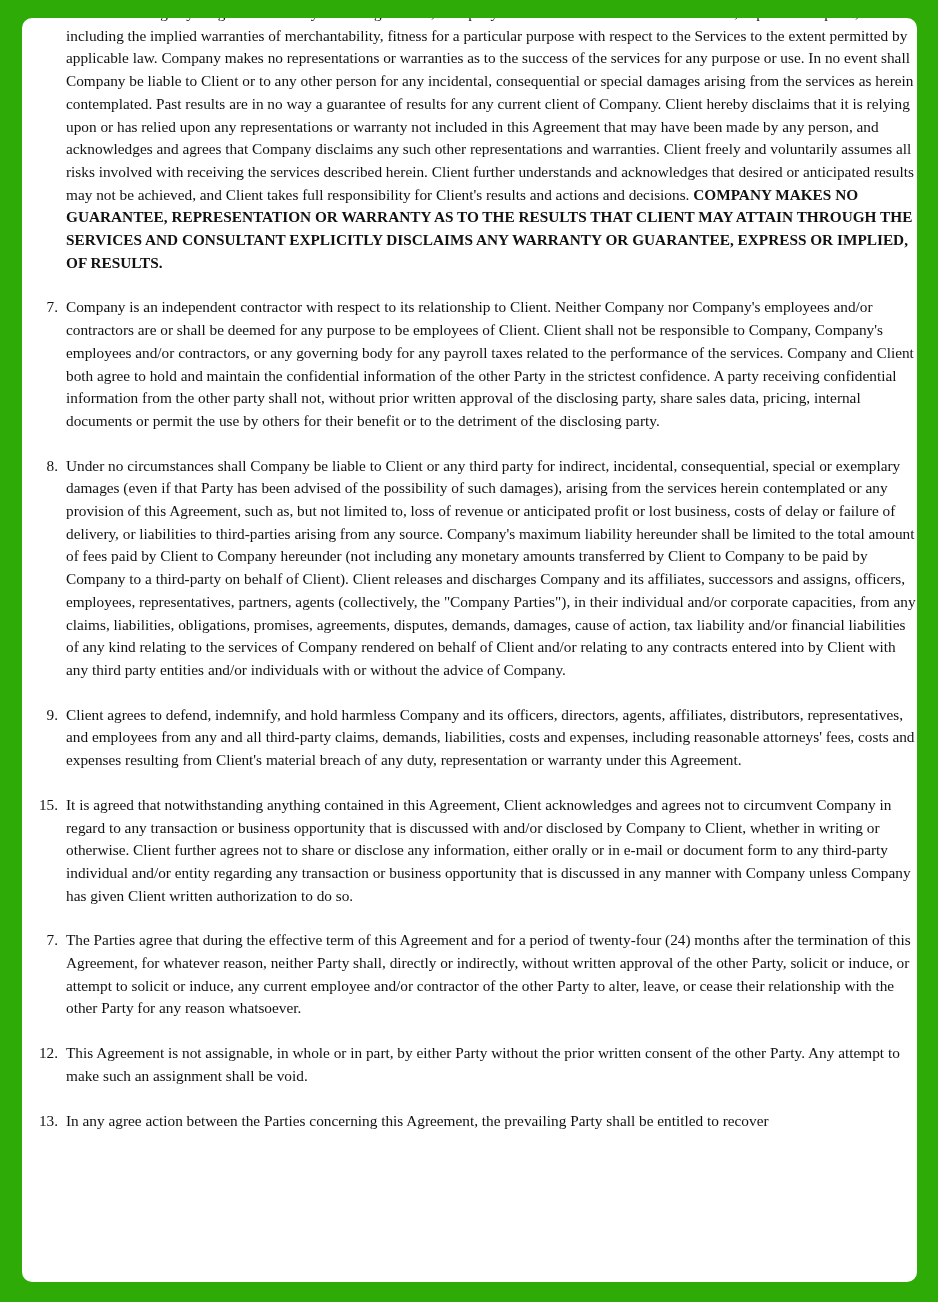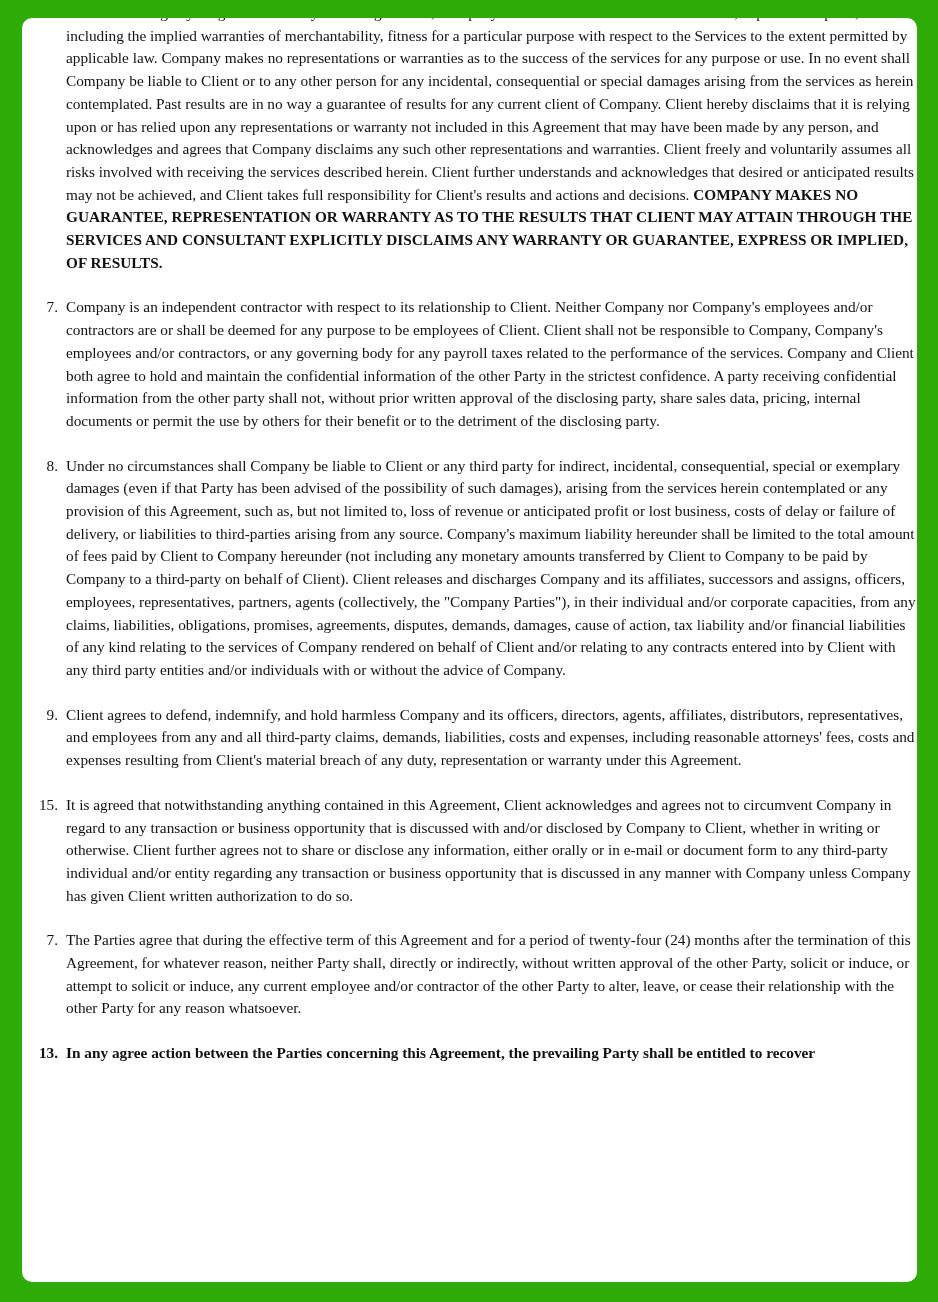--- a/index.html
+++ b/index.html
@@ -38,21 +38,20 @@
     position: relative;
     padding-left: 44px;
     margin: 0 0 22px 0;
     font-size: 15.3px;
     line-height: 22.7px;
     color: #111111;
     text-align: left;
   }
   ol.clause-list > li:last-child {
     margin-bottom: 12px;
-    font-weight: bold;
   }
   .marker {
     position: absolute;
     left: 0;
     top: 0;
     width: 36px;
     text-align: right;
     font-size: 15.3px;
     line-height: 22.7px;
     color: #111111;
@@ -89,18 +88,22 @@
         </li>
         <li>
           <span class="marker">15.</span>
           <span class="clause-text"><span>It is agreed that notwithstanding anything contained in this Agreement, Client acknowledges and agrees not to circumvent Company in regard to any transaction or business opportunity that is discussed with and/or disclosed by Company to Client, whether in writing or otherwise. Client further agrees not to share or disclose any information, either orally or in e-mail or document form to any third-party individual and/or entity regarding any transaction or business opportunity that is discussed in any manner with Company unless Company has given Client written authorization to do so.</span></span>
         </li>
         <li>
           <span class="marker">7.</span>
           <span class="clause-text"><span>The Parties agree that during the effective term of this Agreement and for a period of twenty-four (24) months after the termination of this Agreement, for whatever reason, neither Party shall, directly or indirectly, without written approval of the other Party, solicit or induce, or attempt to solicit or induce, any current employee and/or contractor of the other Party to alter, leave, or cease their relationship with the other Party for any reason whatsoever.</span></span>
         </li>
         <li>
+          <span class="marker">12.</span>
+          <span class="clause-text"><span>This Agreement is not assignable, in whole or in part, by either Party without the prior written consent of the other Party. Any attempt to make such an assignment shall be void.</span></span>
+        </li>
+        <li>
           <span class="marker">13.</span>
           <span class="clause-text"><span>In any agree action between the Parties concerning this Agreement, the prevailing Party shall be entitled to recover</span></span>
         </li>
       </ol>
   </div>
 </div>
 
 </body></html>

